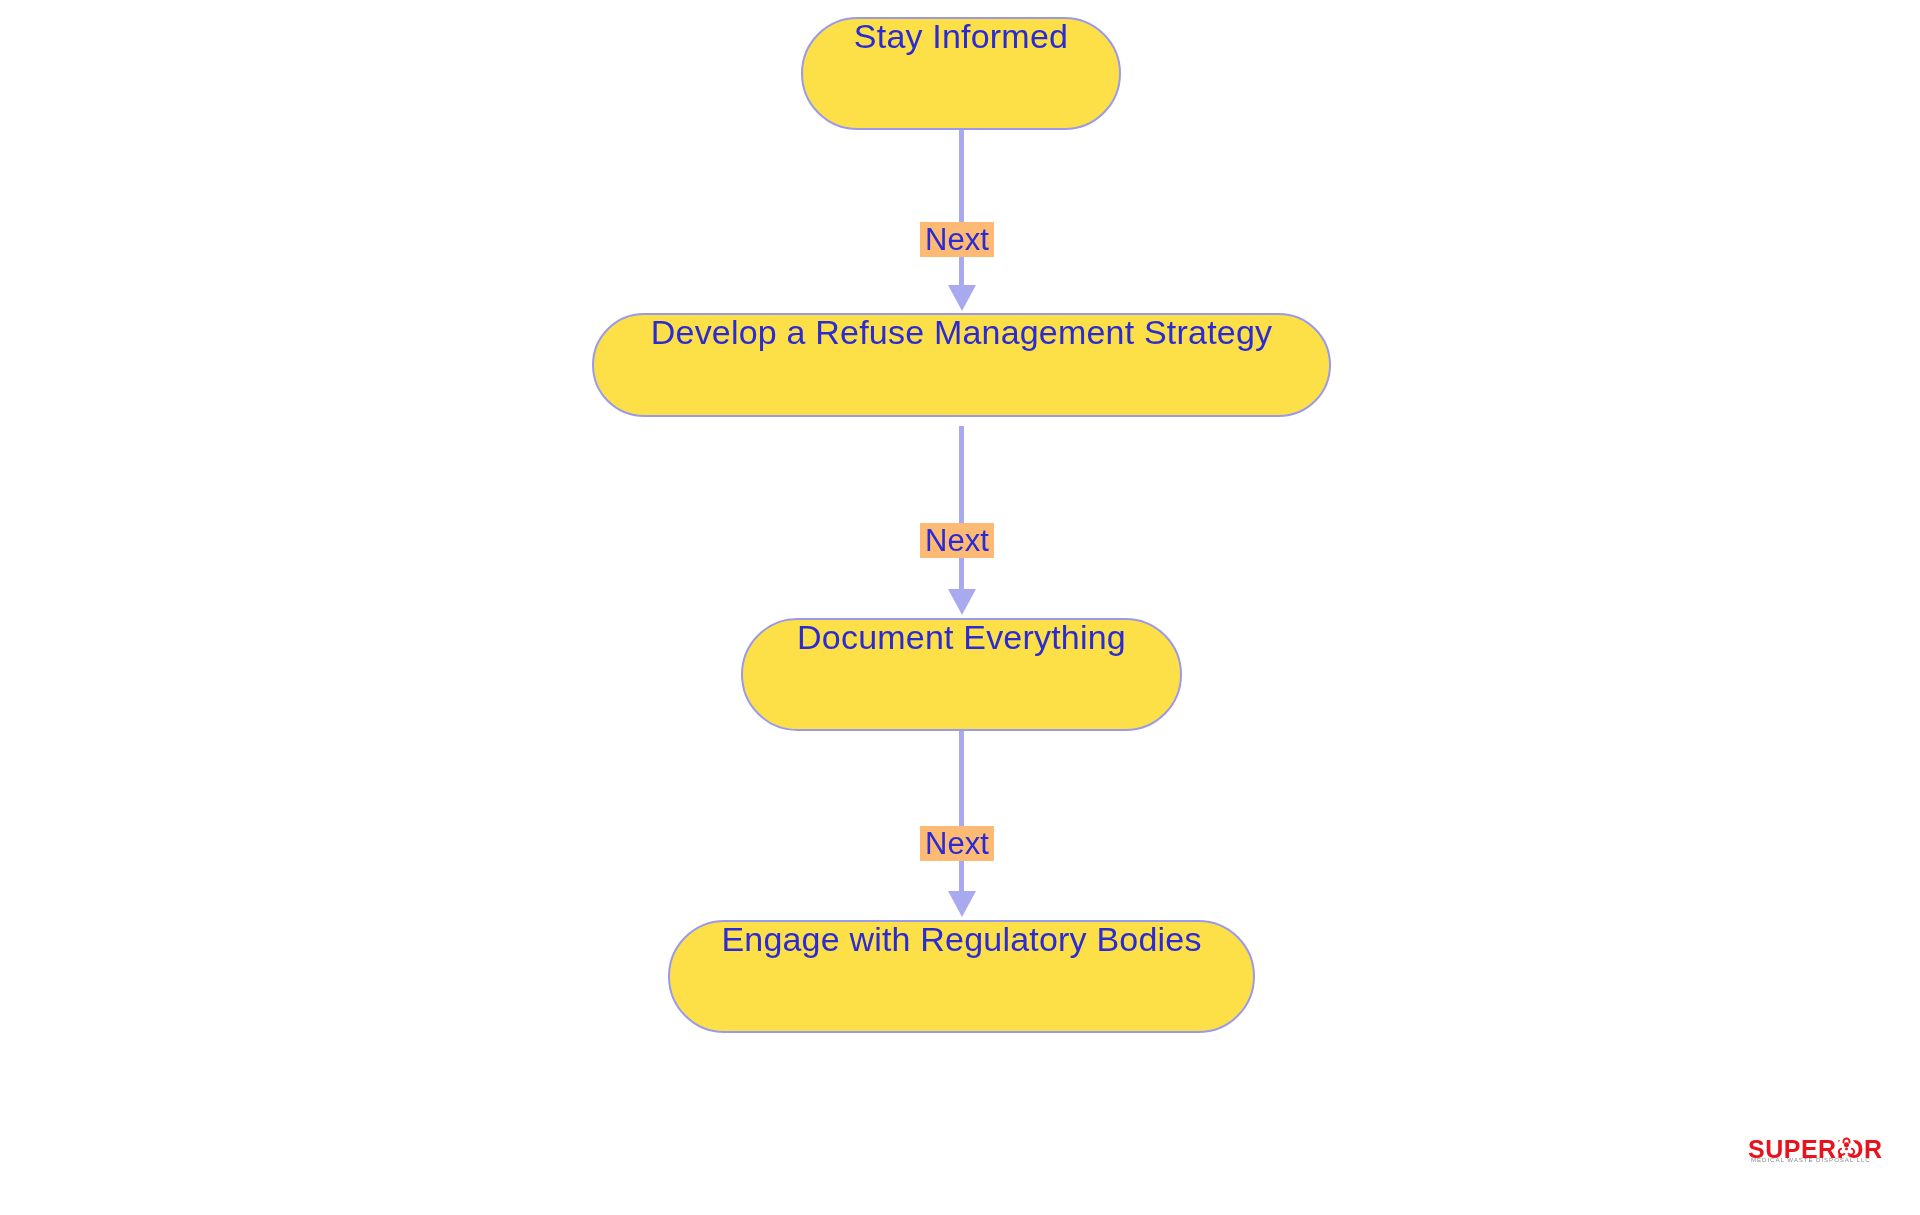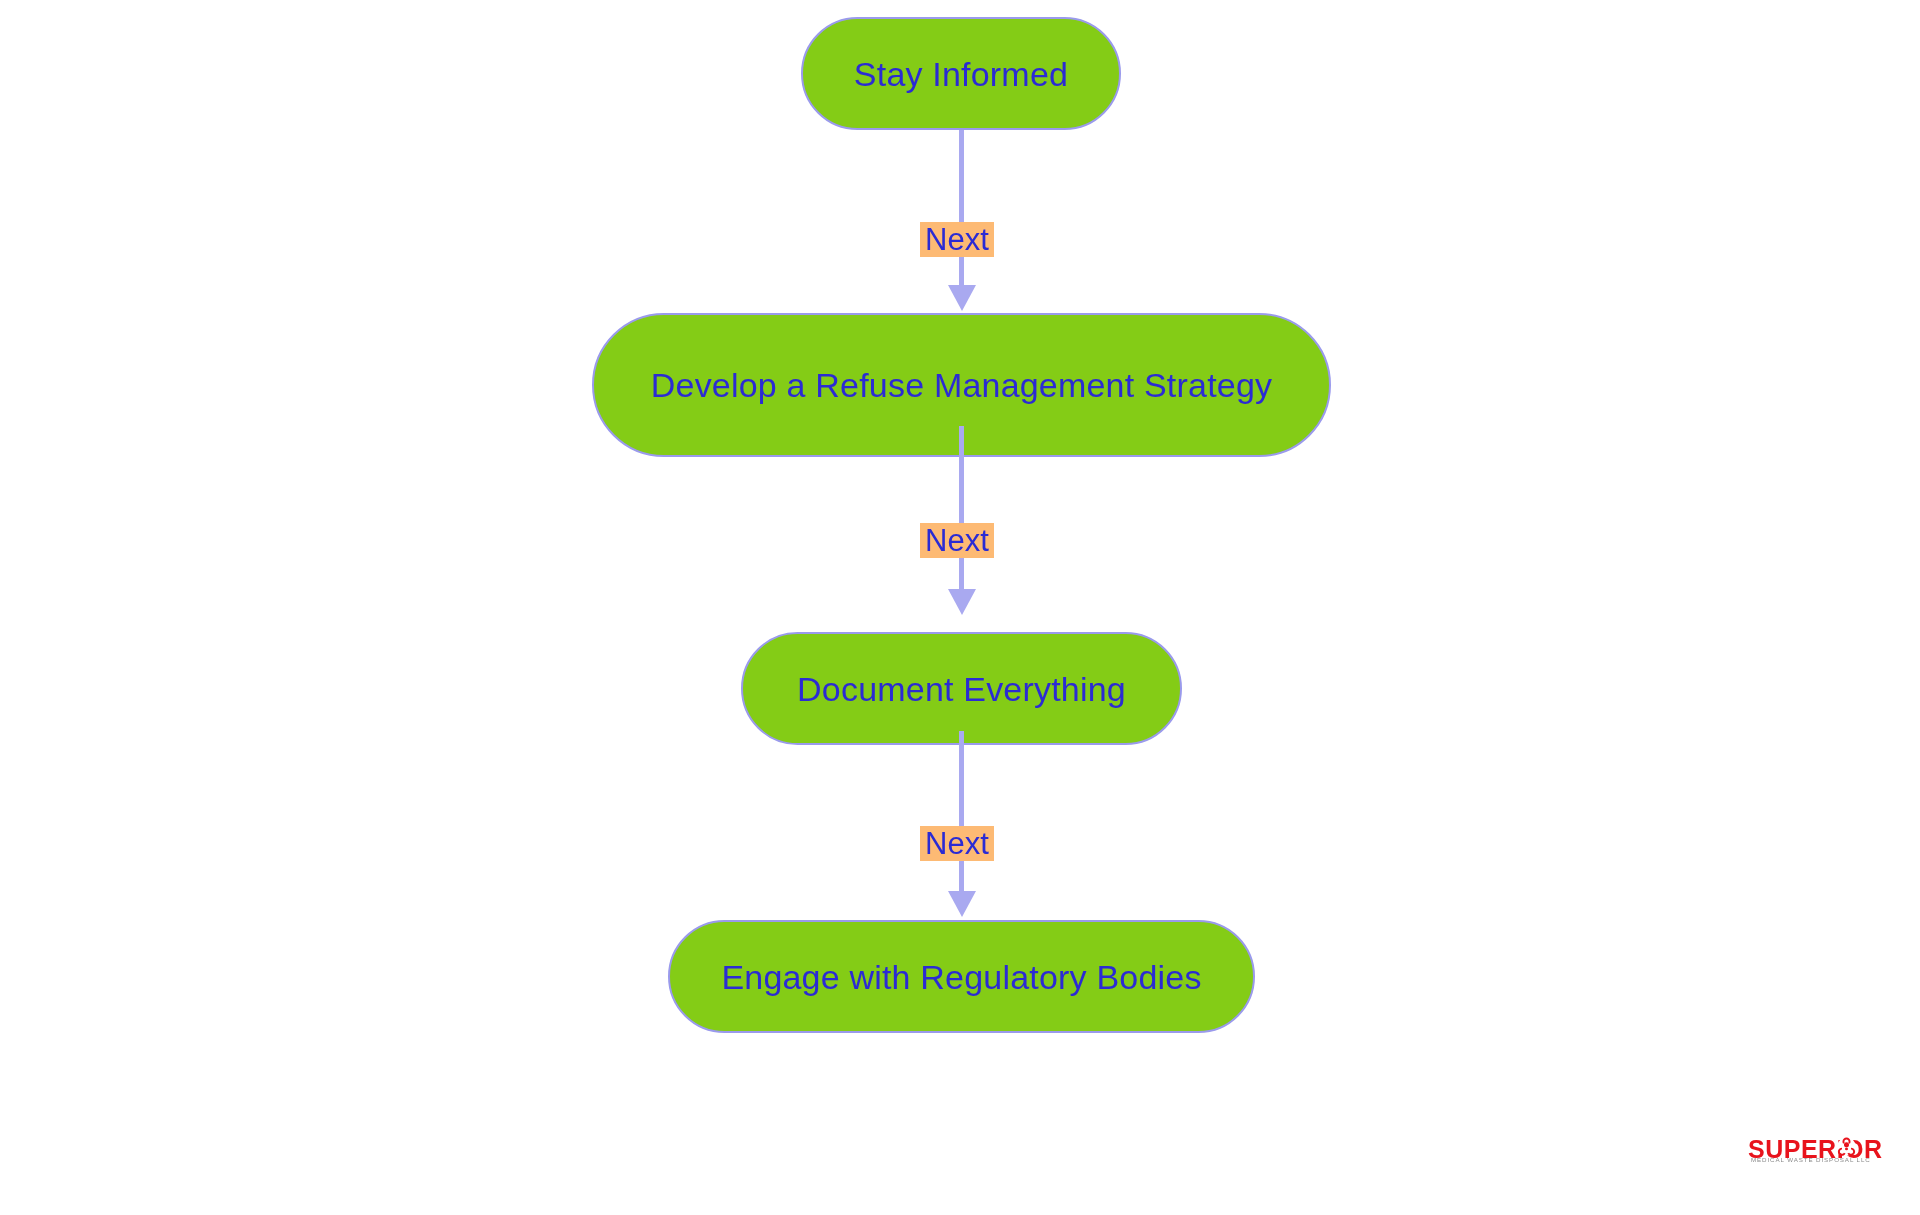--- a/index.html
+++ b/index.html
@@ -22,43 +22,42 @@
     left: 0;
     top: 0;
     width: 1920px;
     height: 1215px;
   }
 
   
   .node {
     position: absolute;
     box-sizing: border-box;
-    background: #84cc16;
+    background: #fde047;
     border: 2px solid #9a9aec;
     border-radius: 999px;
     display: flex;
-    align-items: center;
     justify-content: center;
     color: #2b2bd4;
     font-size: 34px;
     font-weight: 400;
     letter-spacing: 0.2px;
     white-space: nowrap;
     line-height: 1;
   }
 
   .node-label {
     color: #2b2bd4;
     pointer-events: none;
   }
 
   
   #node-0 { left: 801px;  top: 17px;   width: 320px; height: 113px; }
-  #node-1 { left: 592px;  top: 313px;  width: 739px; height: 144px; }
-  #node-2 { left: 741px;  top: 632px;  width: 441px; height: 113px; }
+  #node-1 { left: 592px;  top: 313px;  width: 739px; height: 104px; }
+  #node-2 { left: 741px;  top: 618px;  width: 441px; height: 113px; }
   #node-3 { left: 668px;  top: 920px;  width: 587px; height: 113px; }
 
   
   .edge-line {
     position: absolute;
     left: 959px;
     width: 5px;
     background: #a9a9f0;
   }
   .edge-arrow {

